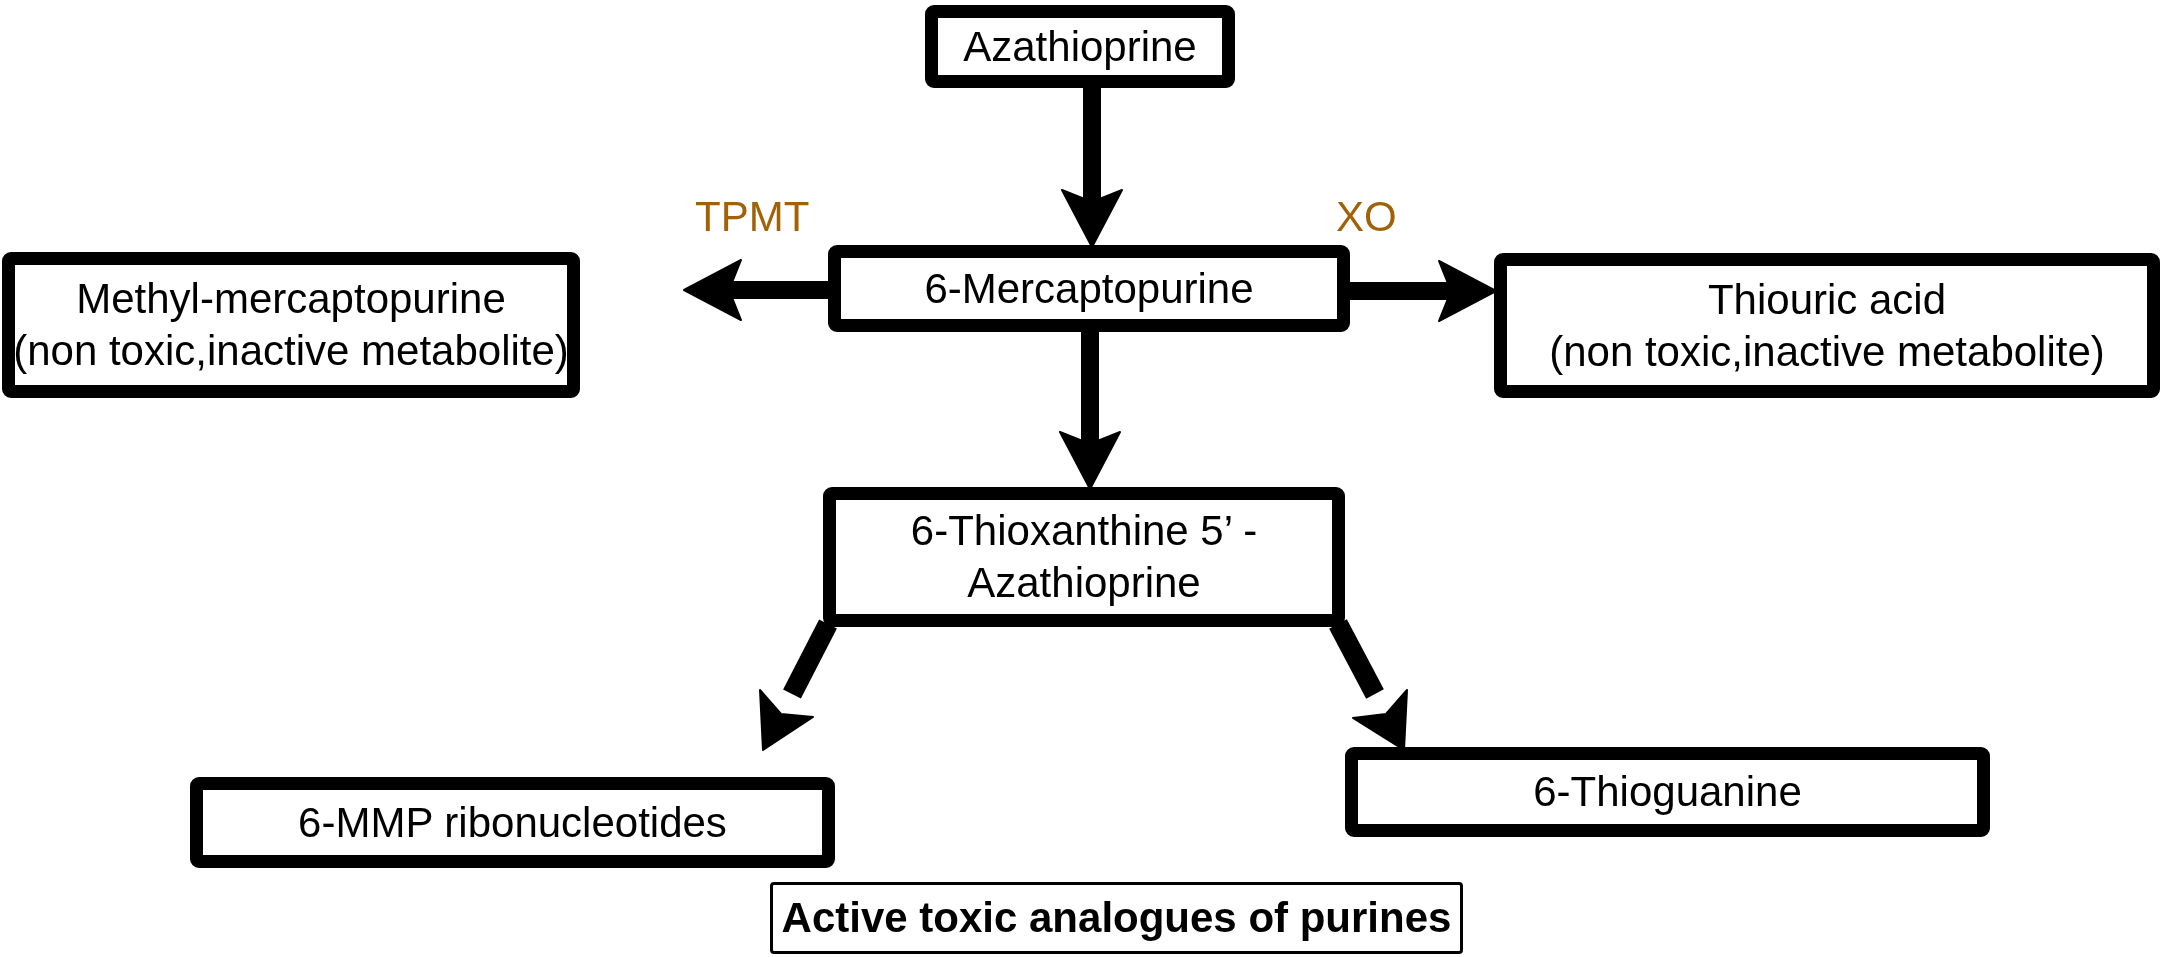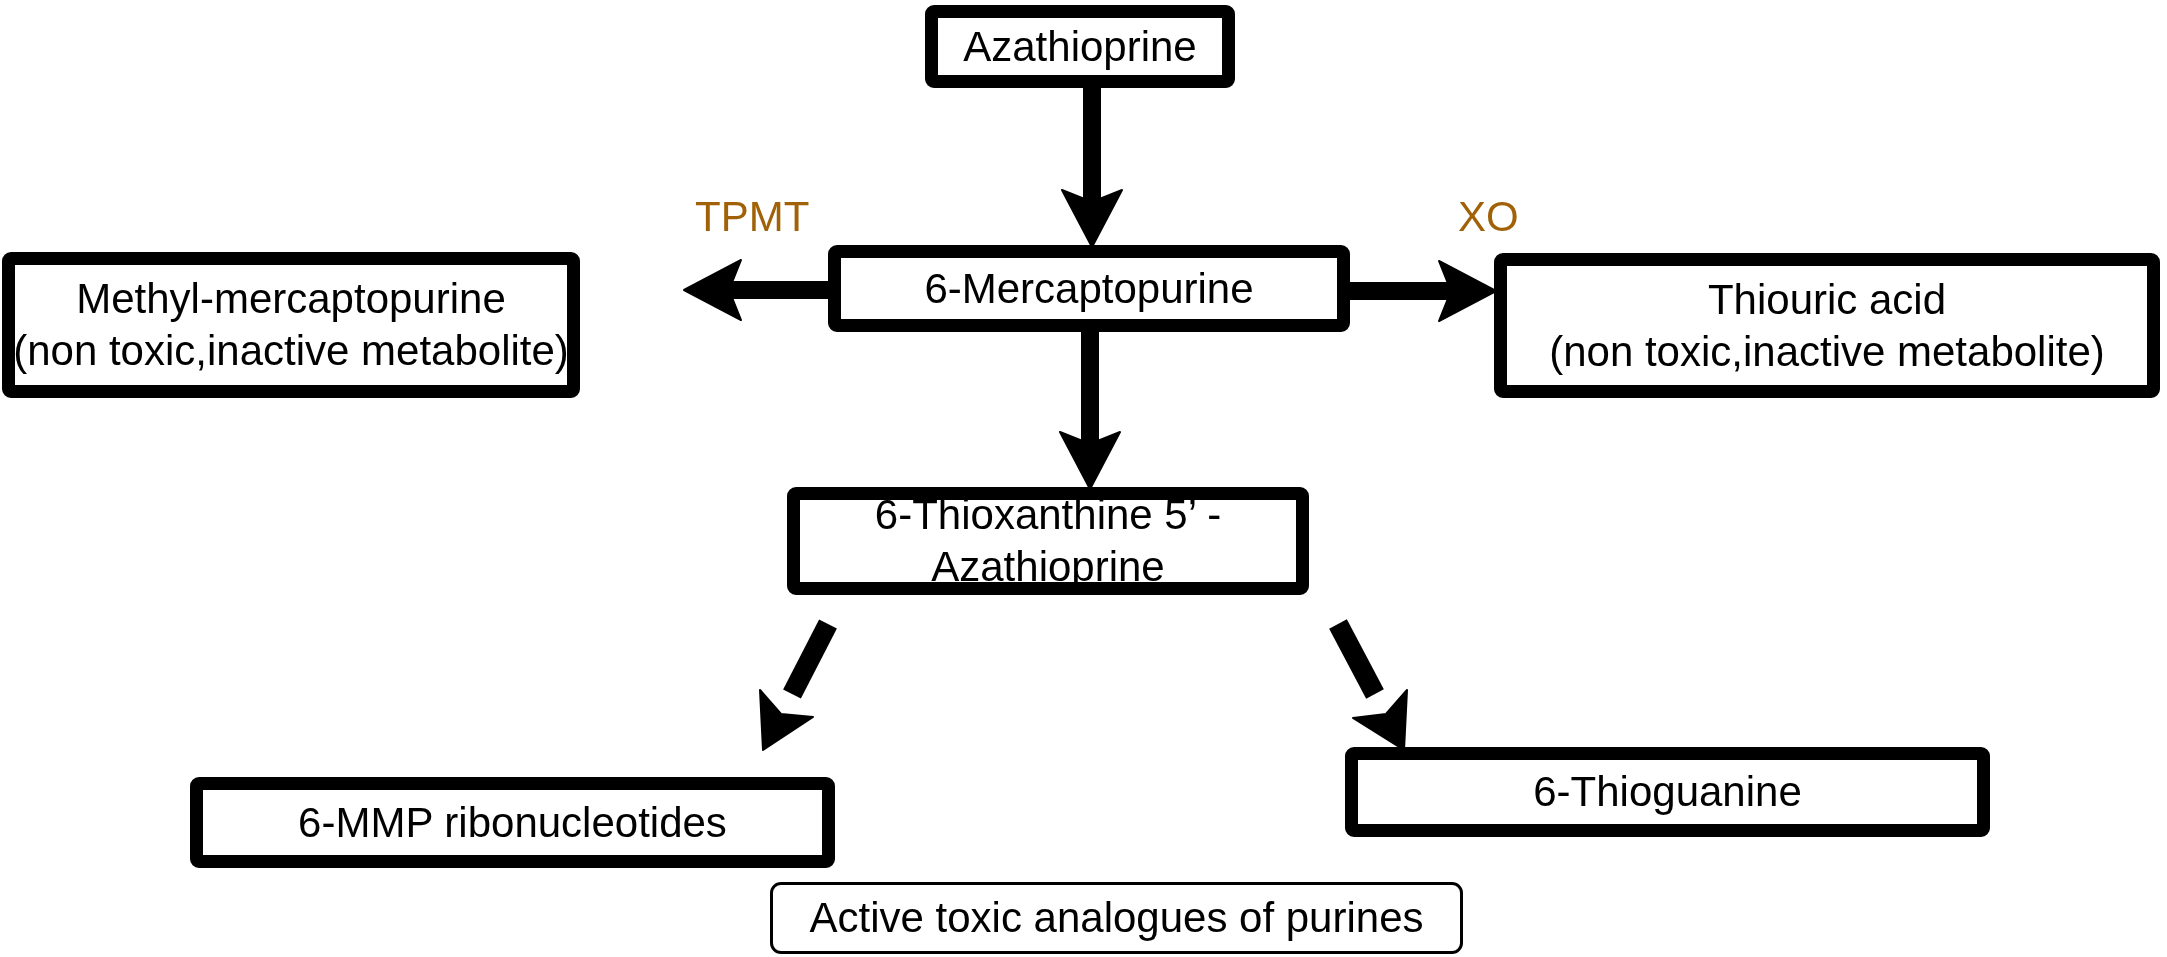--- a/index.html
+++ b/index.html
@@ -53,21 +53,22 @@
     align-items: center;
     justify-content: center;
     text-align: center;
     font-size: 42px;
     line-height: 52px;
     color: #000000;
   }
   .node .line { display: block; white-space: nowrap; }
   .node.thin {
     border-width: 3px;
-    border-radius: 11px;
+    border-radius: 4px;
+    font-weight: bold;
   }
   .edge-label {
     position: absolute;
     font-size: 42px;
     line-height: 42px;
     color: #a16207;
     white-space: nowrap;
   }
 </style>
 </head>
@@ -105,33 +106,33 @@
   <div class="node" style="left:925px; top:5px; width:310px; height:83px;">
     <span class="line">Azathioprine</span>
   </div>
 
   <div class="node" style="left:828px; top:245px; width:522px; height:87px;">
     <span class="line">6-Mercaptopurine</span>
   </div>
 
   <div class="edge-label" style="left:695px; top:196px;">TPMT</div>
 
-  <div class="edge-label" style="left:1458px; top:196px;">XO</div>
+  <div class="edge-label" style="left:1336px; top:196px;">XO</div>
 
   <div class="node" style="left:2px; top:252px; width:578px; height:146px;text-align:center;">
     <span class="line">Methyl-mercaptopurine</span>
     <span class="line">(non toxic,inactive metabolite)</span>
   </div>
 
   <div class="node" style="left:1494px; top:253px; width:666px; height:145px;text-align:right;">
     <span class="line">Thiouric acid</span>
     <span class="line">(non toxic,inactive metabolite)</span>
   </div>
 
-  <div class="node" style="left:787px; top:487px; width:522px; height:108px;">
+  <div class="node" style="left:823px; top:487px; width:522px; height:140px;">
     <span class="line">6-Thioxanthine 5’ -</span>
     <span class="line">Azathioprine</span>
   </div>
 
   <div class="node" style="left:190px; top:747px; width:645px; height:91px;margin-top:30px;">
     <span class="line">6-MMP ribonucleotides</span>
   </div>
 
   <div class="node" style="left:1345px; top:747px; width:645px; height:90px;">
     <span class="line">6-Thioguanine</span>

